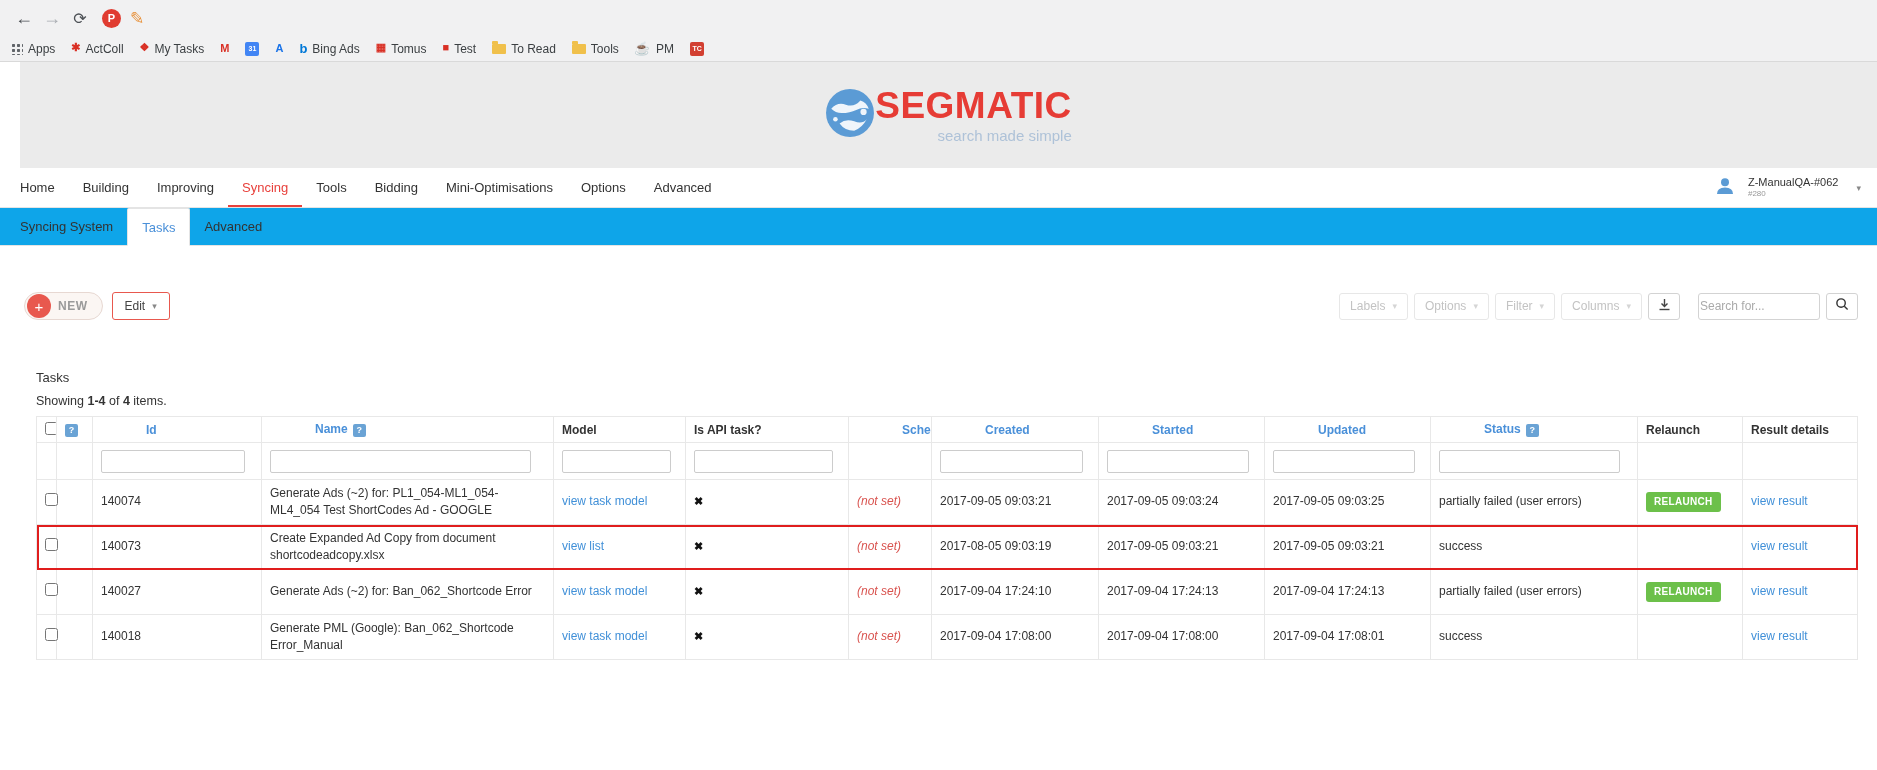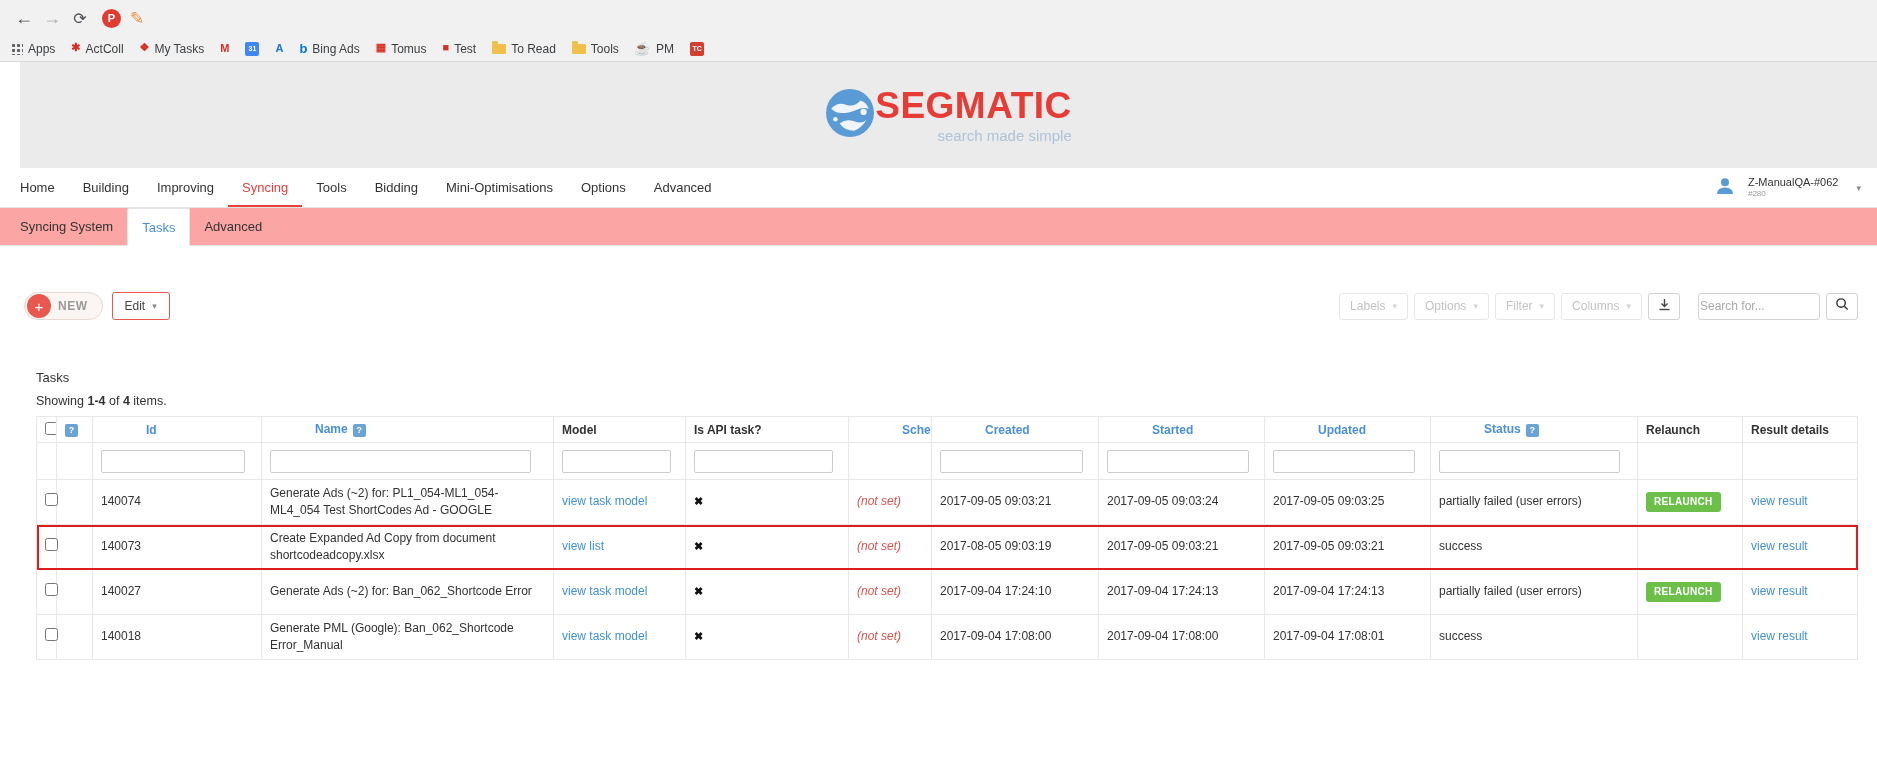--- a/index.html
+++ b/index.html
@@ -45,21 +45,21 @@
   .main-nav { height:40px; background:#fff; border-bottom:1px solid #e4e4e4; display:flex; align-items:stretch; padding:0 6px; position:relative; }
   .main-nav .nav-item { display:flex; align-items:center; padding:0 14px; font-size:13px; color:#333; cursor:pointer; }
   .main-nav .nav-item.active { color:#e8413c; box-shadow:inset 0 -2px 0 #e8413c; }
   .user-box { position:absolute; right:16px; top:0; height:100%; display:flex; align-items:center; gap:13px; cursor:pointer; }
   .user-meta { display:flex; flex-direction:column; align-items:flex-start; line-height:1.2; }
   .user-name { font-size:11px; color:#333; }
   .user-id { font-size:8px; color:#999; }
   .user-caret { font-size:9px; color:#888; margin-left:5px; }
 
   
-  .sub-nav { height:38px; background:#fca5a5; border-bottom:1px solid #e4e4e4; display:flex; align-items:stretch; padding:0 6px; }
+  .sub-nav { height:38px; background:#0ea5e9; border-bottom:1px solid #e4e4e4; display:flex; align-items:stretch; padding:0 6px; }
   .sub-item { display:flex; align-items:center; padding:0 14px; font-size:13px; color:#333; cursor:pointer; }
   .sub-item.active { color:#4a90d9; border:1px solid #e4e4e4; border-bottom:1px solid #fff; margin-bottom:-1px; border-radius:2px 2px 0 0; background:#fff; }
 
   
   .action-bar { margin-top:46px; padding:0 19px 0 24px; display:flex; align-items:center; height:28px; }
   .btn-new { display:flex; align-items:center; gap:7px; border:1px solid #e7d8d2; background:#fbf6f3; border-radius:14px; height:28px; padding:0 14px 0 2px; cursor:pointer; }
   .btn-new .plus { width:24px; height:24px; border-radius:50%; background:#e8584e; color:#fff; font-size:15px; display:flex; align-items:center; justify-content:center; }
   .btn-new .lbl { font-size:12px; color:#9a9a9a; letter-spacing:0.5px;font-weight:bold; }
   .btn-edit { margin-left:9px; border:1px solid #e8584e; background:#fff; border-radius:3px; height:28px; padding:0 12px; font-size:12px; color:#444; display:flex; align-items:center; gap:7px; cursor:pointer; }
   .caret { font-size:9px; color:#888; }

